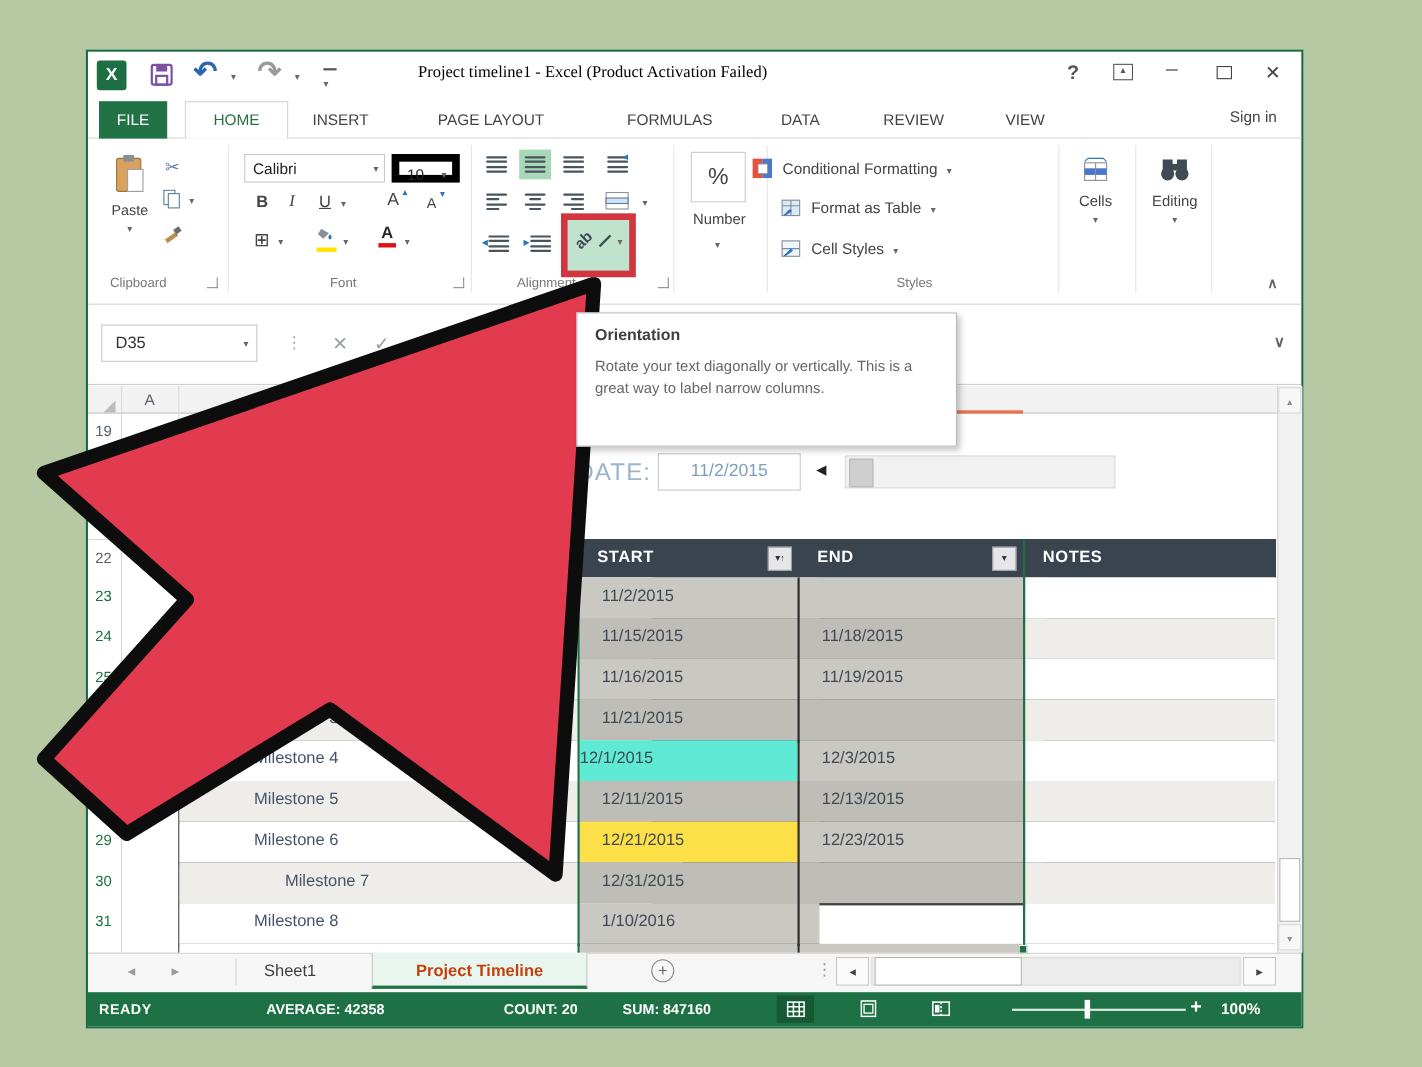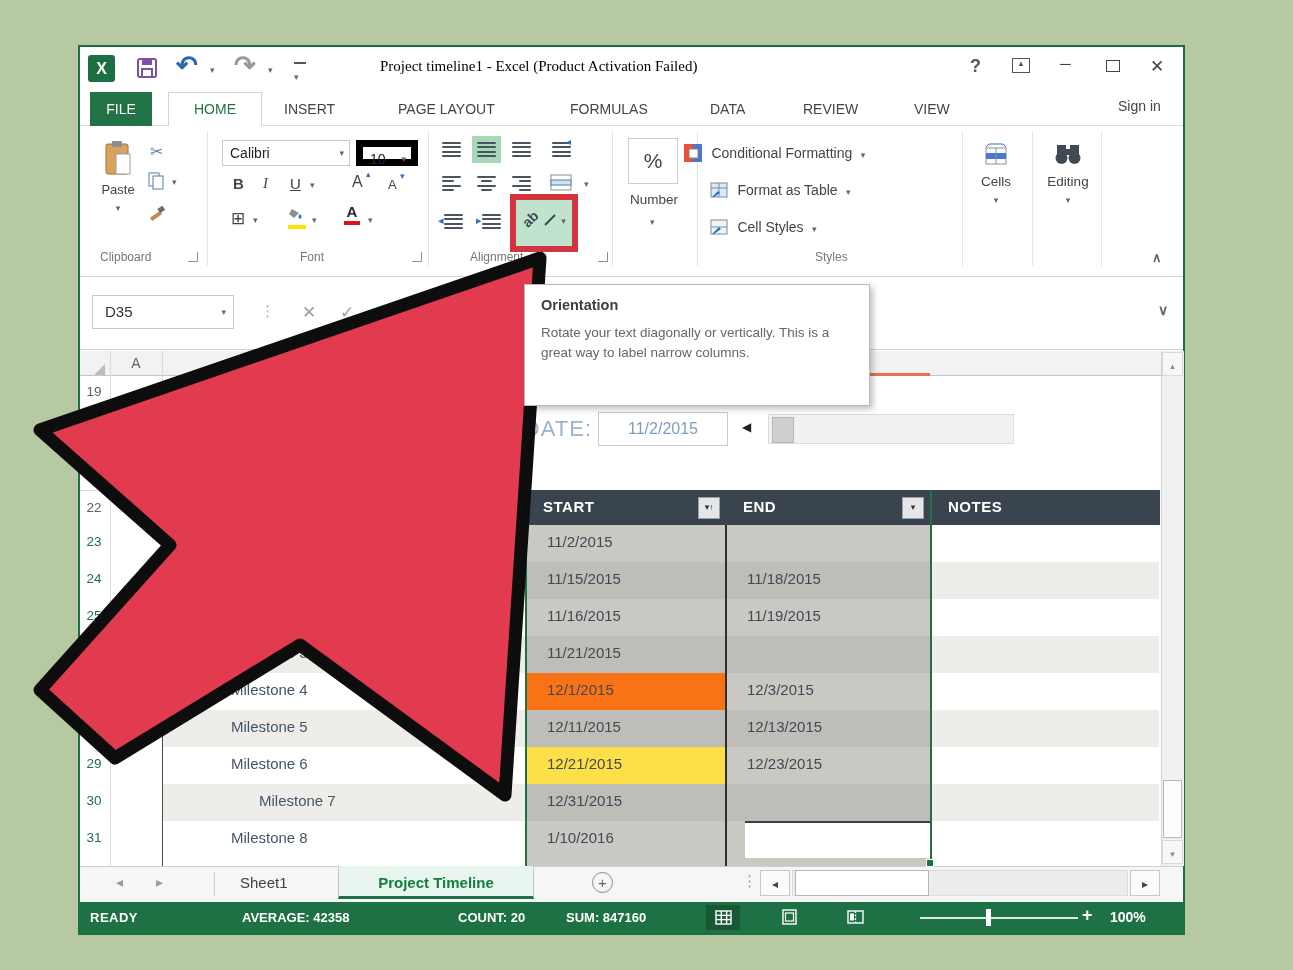--- a/index.html
+++ b/index.html
@@ -331,21 +331,21 @@
   <div class="cell" style="left:932px;top:599px;width:227px;background:#fff;"></div>
 
   <div class="rnum" style="top:645px;color:#1f7145;">26</div>
   <div class="cell" style="left:163px;top:636px;width:362px;background:#efede9;padding-left:68px;">Milestone 3</div>
   <div class="cell" style="left:527px;top:636px;width:198px;background:#bfbdb8;padding-left:20px;color:#3f4a55;">11/21/2015</div>
   <div class="cell" style="left:727px;top:636px;width:202px;background:#bfbdb8;padding-left:20px;color:#3f4a55;"></div>
   <div class="cell" style="left:932px;top:636px;width:227px;background:#efede9;"></div>
 
   <div class="rnum" style="top:682px;color:#1f7145;">27</div>
   <div class="cell" style="left:163px;top:673px;width:362px;background:#fff;padding-left:68px;">Milestone 4</div>
-  <div class="cell" style="left:527px;top:673px;width:198px;background:#f97316;padding-left:20px;color:#3f4a55;">12/1/2015</div>
+  <div class="cell" style="left:527px;top:673px;width:198px;background:#5eead4;color:#3f4a55;">12/1/2015</div>
   <div class="cell" style="left:727px;top:673px;width:202px;background:#cac8c3;padding-left:20px;color:#3f4a55;">12/3/2015</div>
   <div class="cell" style="left:932px;top:673px;width:227px;background:#fff;"></div>
 
   <div class="rnum" style="top:719px;color:#1f7145;">28</div>
   <div class="cell" style="left:163px;top:710px;width:362px;background:#efede9;padding-left:68px;">Milestone 5</div>
   <div class="cell" style="left:527px;top:710px;width:198px;background:#bfbdb8;padding-left:20px;color:#3f4a55;">12/11/2015</div>
   <div class="cell" style="left:727px;top:710px;width:202px;background:#bfbdb8;padding-left:20px;color:#3f4a55;">12/13/2015</div>
   <div class="cell" style="left:932px;top:710px;width:227px;background:#efede9;"></div>
 
   <div class="rnum" style="top:756px;color:#1f7145;">29</div>
@@ -380,21 +380,21 @@
   <div class="ab" style="left:1162px;top:352px;width:21px;height:24px;border:1px solid #d9d9d9;background:#f7f7f7;text-align:center;line-height:22px;"><span class="caret" style="color:#8a8a8a;">▴</span></div>
   <div class="ab" style="left:1163px;top:780px;width:19px;height:58px;background:#fdfdfd;border:1px solid #b9b9b9;"></div>
   <div class="ab" style="left:1162px;top:840px;width:21px;height:24px;border:1px solid #d9d9d9;background:#f7f7f7;text-align:center;line-height:22px;"><span class="caret" style="color:#8a8a8a;">▾</span></div>
 
   <div class="ab" style="left:80px;top:866px;width:1103px;height:36px;background:#f6f6f6;border-top:1px solid #cfcfcf;"></div>
   <span class="ab" style="left:116px;top:874px;font-size:14px;color:#9a9a9a;">◂</span>
   <span class="ab" style="left:156px;top:874px;font-size:14px;color:#9a9a9a;">▸</span>
   <div class="ab" style="left:214px;top:872px;width:1px;height:24px;background:#cfcfcf;"></div>
   <span class="ab" style="left:240px;top:874px;font-size:15px;color:#3f3f3f;">Sheet1</span>
   <div class="ab" style="left:338px;top:866px;width:196px;height:33px;background:#e9f5ef;border-left:1px solid #c9c9c9;border-right:1px solid #c9c9c9;border-bottom:3px solid #1e7145;text-align:center;line-height:33px;">
-    <span style="font-size:15px;font-weight:bold;color:#15803d;">Project Timeline</span>
+    <span style="font-size:15px;font-weight:bold;color:#c2410c;">Project Timeline</span>
   </div>
   <div class="ab" style="left:592px;top:872px;width:21px;height:21px;border:1.5px solid #8a8a8a;border-radius:50%;text-align:center;line-height:19px;color:#666;font-size:15px;">
     <span>+</span>
   </div>
   <span class="ab" style="left:742px;top:872px;font-size:15px;color:#999;">⋮</span>
   <div class="ab" style="left:760px;top:870px;width:30px;height:26px;border:1px solid #c9c9c9;background:#fbfbfb;text-align:center;line-height:24px;"><span style="color:#444;font-size:12px;">◂</span></div>
   <div class="ab" style="left:792px;top:870px;width:336px;height:26px;background:#ececec;border:1px solid #dcdcdc;"></div>
   <div class="ab" style="left:795px;top:870px;width:134px;height:26px;background:#fff;border:1px solid #b5b5b5;"></div>
   <div class="ab" style="left:1130px;top:870px;width:30px;height:26px;border:1px solid #c9c9c9;background:#fbfbfb;text-align:center;line-height:24px;"><span style="color:#444;font-size:12px;">▸</span></div>
 

